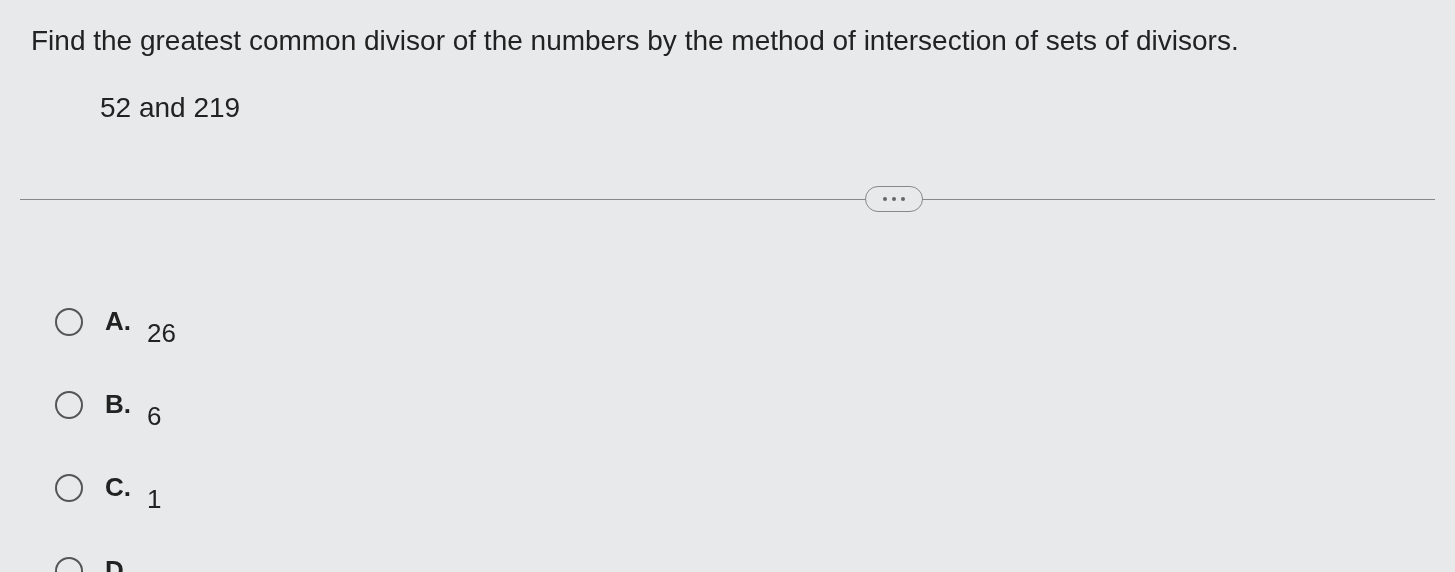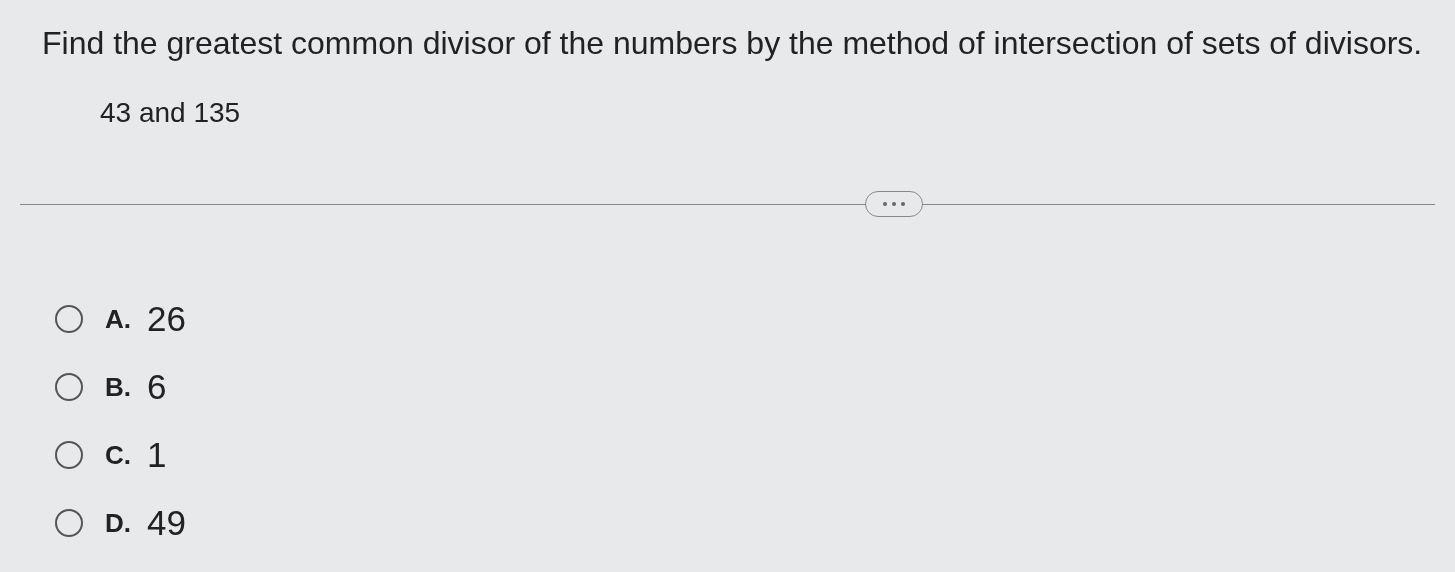--- a/index.html
+++ b/index.html
@@ -9,24 +9,24 @@
     }
     body {
       font-family: Arial, Helvetica, sans-serif;
       background: #e8e9ea;
       width: 1455px;
       height: 572px;
       padding: 25px 20px;
       color: #222;
     }
     .question-prompt {
-      font-size: 32px;
+      font-size: 28px;
       font-weight: 400;
       margin-bottom: 35px;
-      margin-left: 22px;
+      margin-left: 11px;
     }
     .question-subtext {
       font-size: 28px;
       font-weight: 400;
       margin-left: 80px;
       margin-bottom: 60px;
     }
     .divider-container {
       position: relative;
       width: 100%;
@@ -84,30 +84,31 @@
       flex-shrink: 0;
       background: transparent;
     }
     .option-letter {
       font-size: 26px;
       font-weight: 700;
       width: 42px;
       color: #222;
     }
     .option-value {
-      font-size: 35px;
+      font-size: 26px;
       font-weight: 400;
       color: #222;
+      margin-top: 24px;
     }
   </style>
 </head>
 <body>
 
 <div class="question-prompt">Find the greatest common divisor of the numbers by the method of intersection of sets of divisors.</div>
-<div class="question-subtext">43 and 135</div>
+<div class="question-subtext">52 and 219</div>
 
 <div class="divider-container">
   <div class="divider-line"></div>
   <div class="divider-ellipsis">
     <span>
       <span class="dot"></span>
       <span class="dot"></span>
       <span class="dot"></span>
     </span>
   </div>

